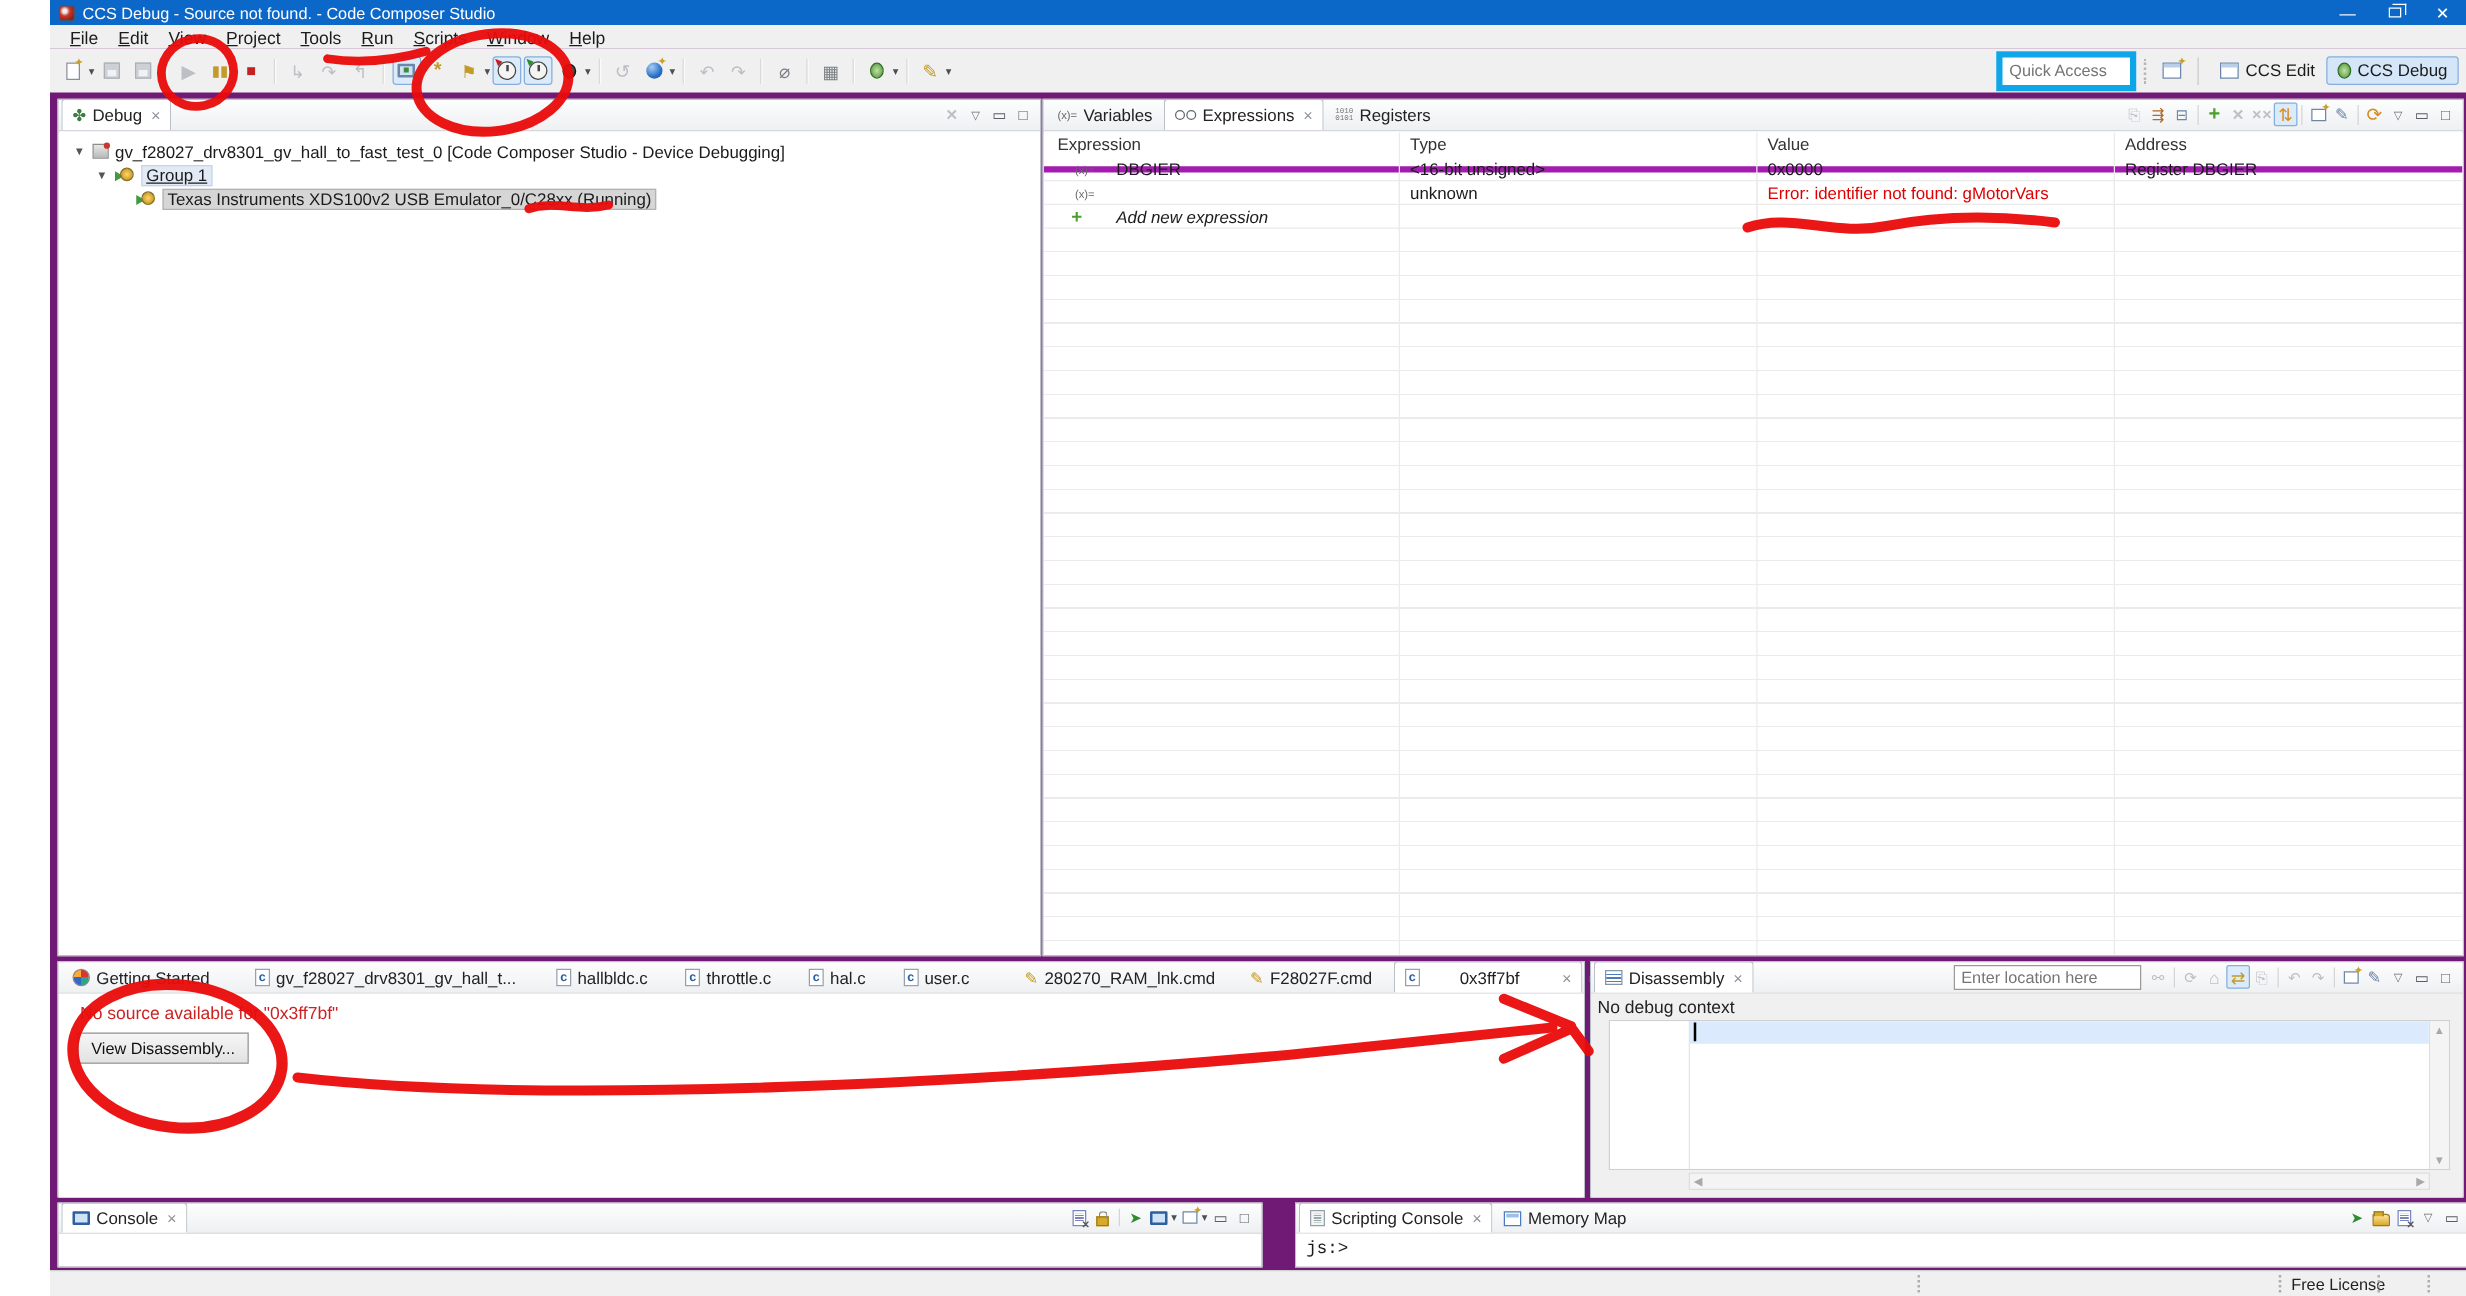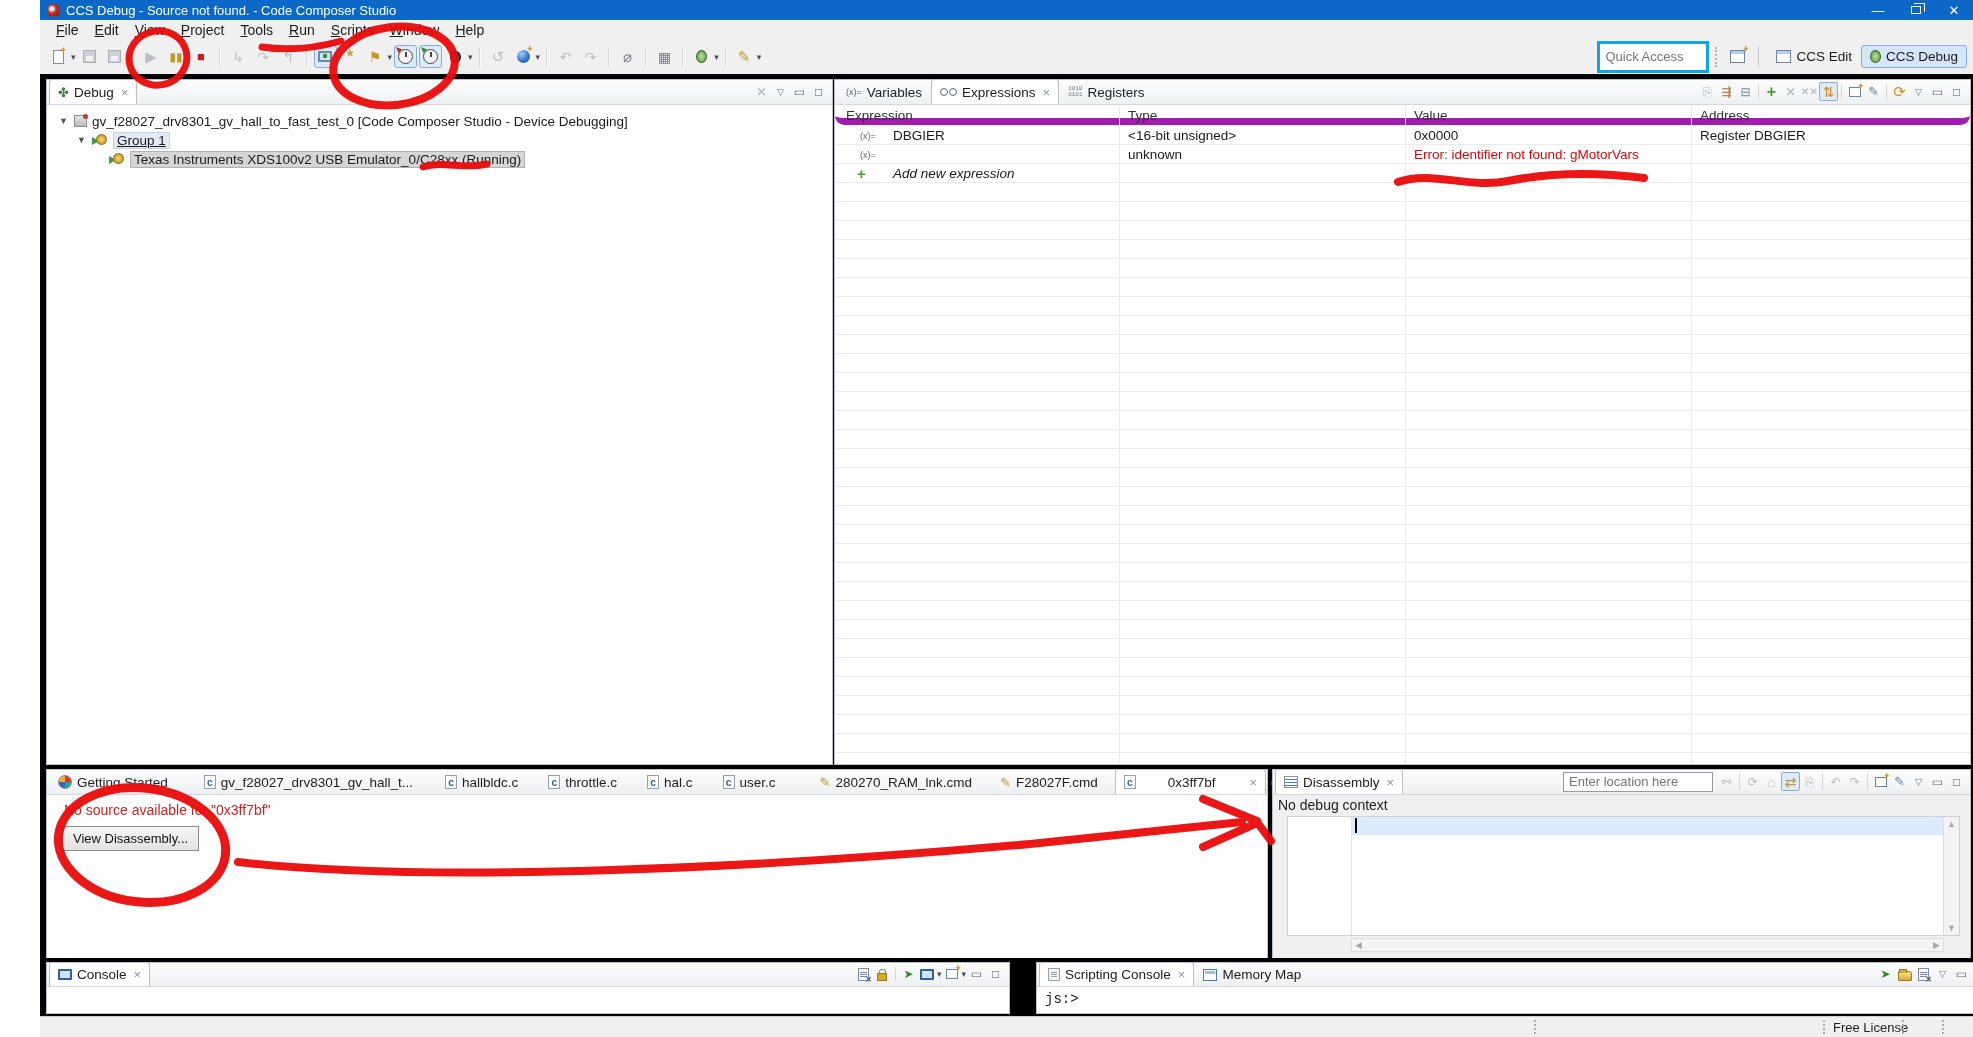--- a/index.html
+++ b/index.html
@@ -1,21 +1,21 @@
 <!DOCTYPE html>
 <html><head>
 <meta charset="utf-8">
 <style>
   * { box-sizing: border-box; }
   html,body { margin:0; padding:0; }
   body {
     width:1973px; height:1037px; position:relative; overflow:hidden;
     background:#ffffff; font-family:"Liberation Sans", sans-serif; color:#1b1b1b;
   }
-  .window { position:absolute; left:40px; top:0; width:1933px; height:1037px; background:#000000; }
+  .window { position:absolute; left:40px; top:0; width:1933px; height:1037px; background:#701a75; }
 
   
   .titlebar { position:absolute; left:0; top:0; right:0; height:20px; background:#0b68c9; color:#fff;
     display:flex; align-items:center; font-size:13px; }
   .app-icon { width:13px; height:13px; margin:0 6px 0 7px; border-radius:3px;
     background:radial-gradient(circle at 35% 35%, #f0f0f0 15%, #c9372c 40%, #7a1e16 90%); border:1px solid #4a546b; }
   .title-text { white-space:nowrap; }
   .win-controls { margin-left:auto; display:flex; height:100%; }
   .win-btn { width:38px; height:100%; display:flex; align-items:center; justify-content:center; color:#fff; font-size:13px; }
   .ic-restore { width:10px; height:8px; border:1px solid #fff; position:relative; background:#0b68c9; }
@@ -48,21 +48,21 @@
   .ic-clock::after { content:""; position:absolute; width:6px; height:6px; left:-3px; top:-3px; }
   .ic-clock.red::after { background:#c62121; clip-path:polygon(0 0,100% 40%,40% 100%); }
   .ic-clock.green::after { background:#2f8c2f; clip-path:polygon(0 0,100% 40%,40% 100%); }
   .ic-ball { width:13px; height:13px; border-radius:50%; background:radial-gradient(circle at 35% 30%, #a6cdf2, #2a6fc9 60%, #1b4e92); position:relative;}
   .ic-ball::after { content:"✦"; position:absolute; right:-4px; top:-6px; color:#caa127; font-size:9px; }
   .ic-bug { width:11px; height:13px; border-radius:50%; background:radial-gradient(#bfe3a0,#4e8f3a); border:1px solid #2f6d22; }
   .ic-bug-dark { width:11px; height:12px; border-radius:50%; background:radial-gradient(#777,#222); border:1px solid #111; }
   .ic-persp { width:15px; height:13px; border:1px solid #6b86a8; background:#fff; position:relative; }
   .ic-persp::before { content:""; position:absolute; left:0; top:0; right:0; height:3px; background:#b9cfe8; }
   .ic-persp.star::after { content:"✦"; position:absolute; right:-5px; top:-7px; color:#caa127; font-size:9px; }
-  .qa-input { width:112px; height:32px; border:3px solid #0ea5e9; background:#fff; font-size:13px; color:#444;
+  .qa-input { width:112px; height:32px; border:5px solid #0ea5e9; background:#fff; font-size:13px; color:#444;
     padding:0 5px; font-family:"Liberation Sans",sans-serif; }
   .persp-btn { display:flex; align-items:center; gap:5px; font-size:13.5px; padding:3px 8px; border-radius:3px; border:1px solid transparent; }
   .persp-btn.sel { background:#d4e6f8; border-color:#86aede; }
   .toolbar-right { margin-left:auto; display:flex; align-items:center; }
   .dotsep { width:4px; height:20px; border-left:2px dotted #b5b5b5; margin:0 6px; }
 
   
   .panel { position:absolute; background:#fff; border:1px solid #bac0c8; }
   .tabbar { height:25px; background:linear-gradient(#fdfdfd,#eef0f2); border-bottom:1px solid #d4d7db;
     display:flex; align-items:flex-end; font-size:13.5px; color:#222; padding-left:2px; }
@@ -112,22 +112,22 @@
   .ic-project { width:13px; height:12px; background:linear-gradient(#e8e8e8,#b9b9b9); border:1px solid #8d8d8d; position:relative; }
   .ic-project::after { content:""; position:absolute; right:-2px; top:-2px; width:5px; height:5px; border-radius:50%; background:#c9372c; }
   .ic-core { width:16px; height:13px; position:relative; }
   .ic-core::before { content:""; position:absolute; left:0; top:3px; border-left:7px solid #3f9b3f; border-top:4px solid transparent; border-bottom:4px solid transparent; }
   .ic-core::after { content:""; position:absolute; right:1px; top:0; width:9px; height:9px; border-radius:50%; background:radial-gradient(#ffd76e,#b8860b); border:1px solid #8a6d1f; }
   .sel-label { background:#d6d6d6; border:1px solid #b2b2b2; padding:0 3px; }
   .grp-label { background:#e2eaf6; border:1px solid #c3d3ea; padding:0 3px;text-decoration:underline; }
 
   
   .expr-content { position:absolute; left:0; right:0; top:26px; bottom:0; background:#fff; overflow:hidden; }
-  .expr-head { position:absolute; left:0; right:0; top:0; height:19px; font-size:13.5px; color:#333;
-    border-bottom:7px solid #a21caf; background:#fff;border-radius:10px; }
+  .expr-head { position:absolute; left:0; right:0; top:0; height:32px; font-size:13.5px; color:#333;
+    border-bottom:5px solid #a21caf; background:#fff; }
   .hcell { position:absolute; top:2px; }
   .vline { position:absolute; top:0; bottom:0; width:1px; background:#ebebeb; }
   .erow { position:absolute; left:0; right:0; height:19px; border-bottom:1px solid #ebebeb; font-size:13.5px; }
   .ecell { position:absolute; top:2px; white-space:nowrap; }
   .err { color:#e00000; }
   .plus { color:#4aa02c; font-weight:bold; }
   .emptygrid { position:absolute; left:0; right:0; bottom:0;
     background:repeating-linear-gradient(to bottom, #fff 0 18px, #ebebeb 18px 19px); }
 
   

